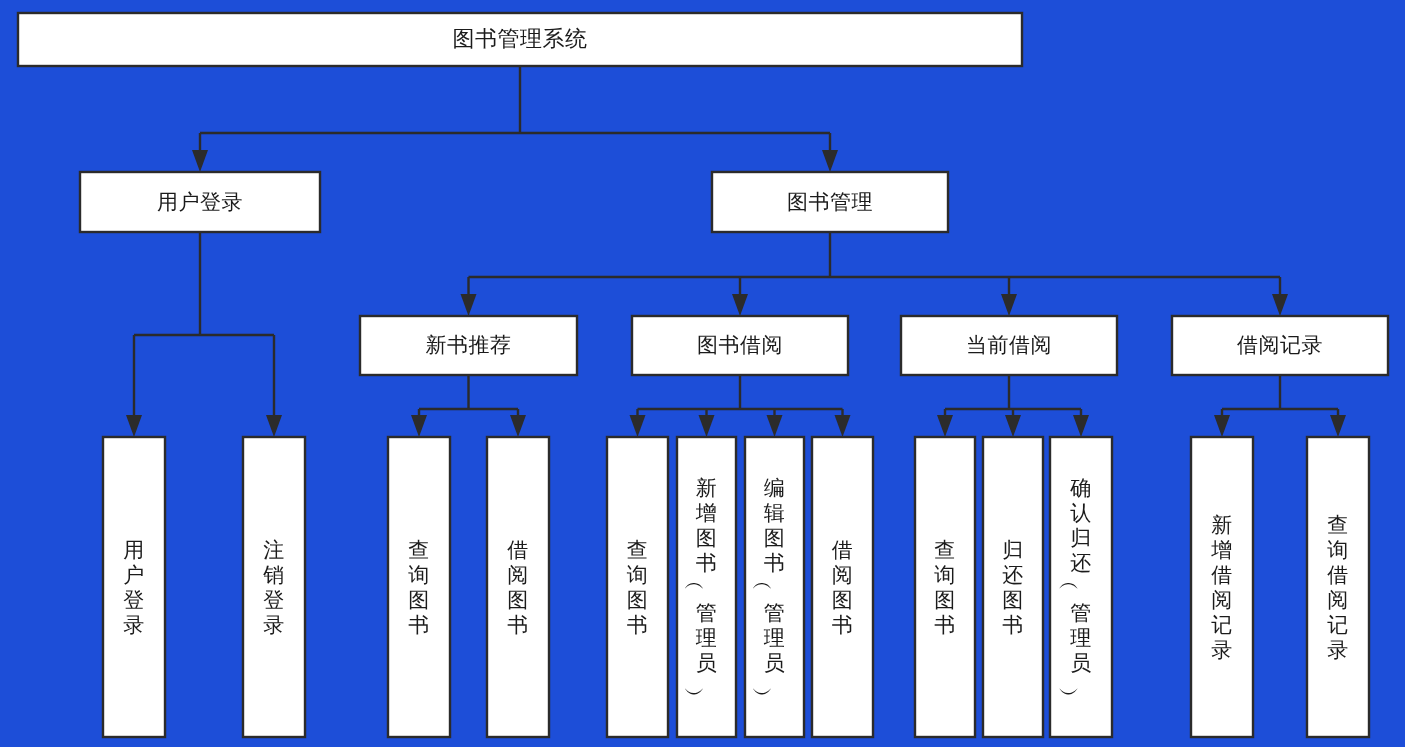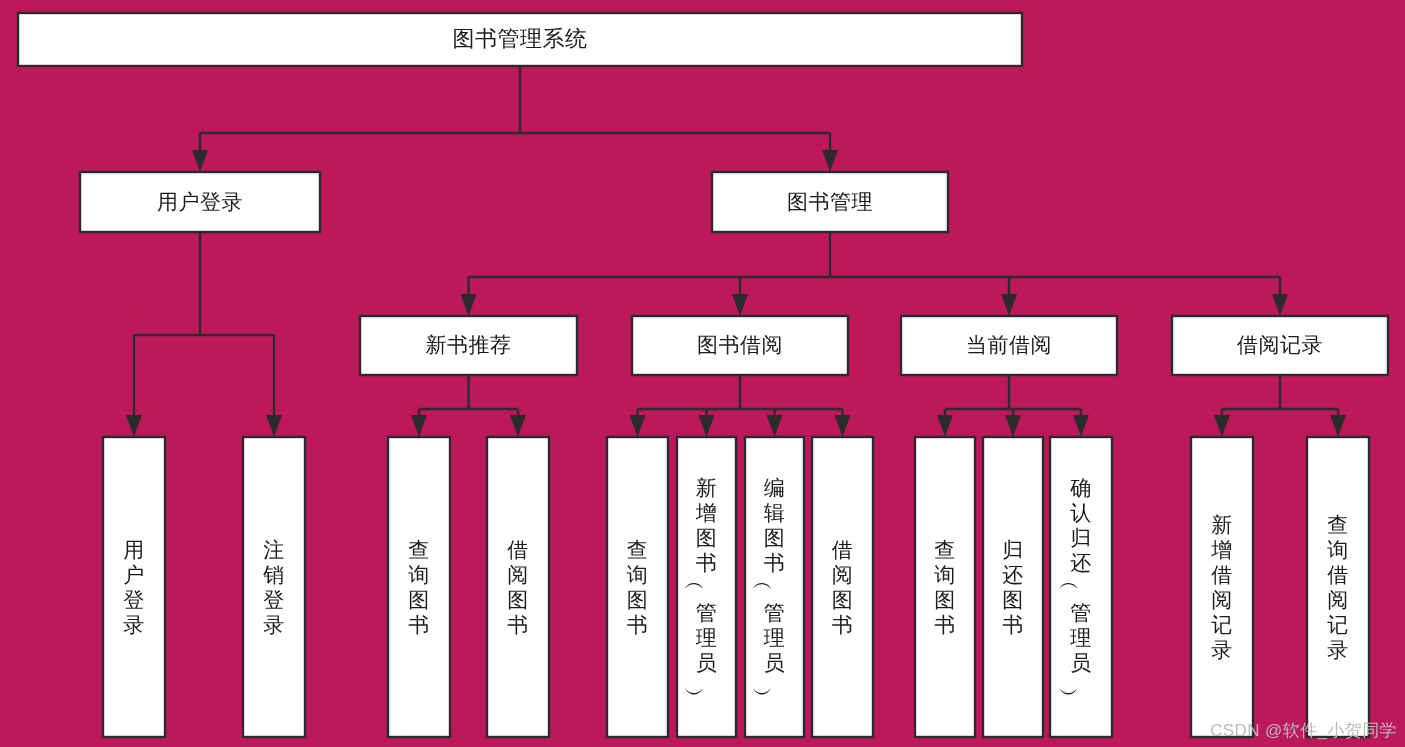--- a/index.html
+++ b/index.html
@@ -10,21 +10,21 @@
   body {
     width: 1405px;
     height: 747px;
     font-family: "Liberation Sans", "DejaVu Sans", sans-serif;
     overflow: hidden;
   }
   #diagram-root {
     position: relative;
     width: 1405px;
     height: 747px;
-    background: #be185d;
+    background: #1d4ed8;
   }
   svg.diagram-canvas {
     position: absolute;
     left: 0;
     top: 0;
     width: 1405px;
     height: 747px;
     display: block;
   }
   .node-box {
@@ -207,14 +207,13 @@
         <g>
           <rect class="node-box" x="1191" y="437" width="62" height="300"></rect>
           <text class="node-label-v" x="1222" y="532"><tspan x="1222" dy="0">新</tspan><tspan x="1222" dy="25">增</tspan><tspan x="1222" dy="25">借</tspan><tspan x="1222" dy="25">阅</tspan><tspan x="1222" dy="25">记</tspan><tspan x="1222" dy="25">录</tspan></text>
         </g>
         <g>
           <rect class="node-box" x="1307" y="437" width="62" height="300"></rect>
           <text class="node-label-v" x="1338" y="532"><tspan x="1338" dy="0">查</tspan><tspan x="1338" dy="25">询</tspan><tspan x="1338" dy="25">借</tspan><tspan x="1338" dy="25">阅</tspan><tspan x="1338" dy="25">记</tspan><tspan x="1338" dy="25">录</tspan></text>
         </g>
       </g>
   </svg>
-  <div class="watermark">CSDN @软件_小贺同学</div>
 </div>
 
 </body></html>

